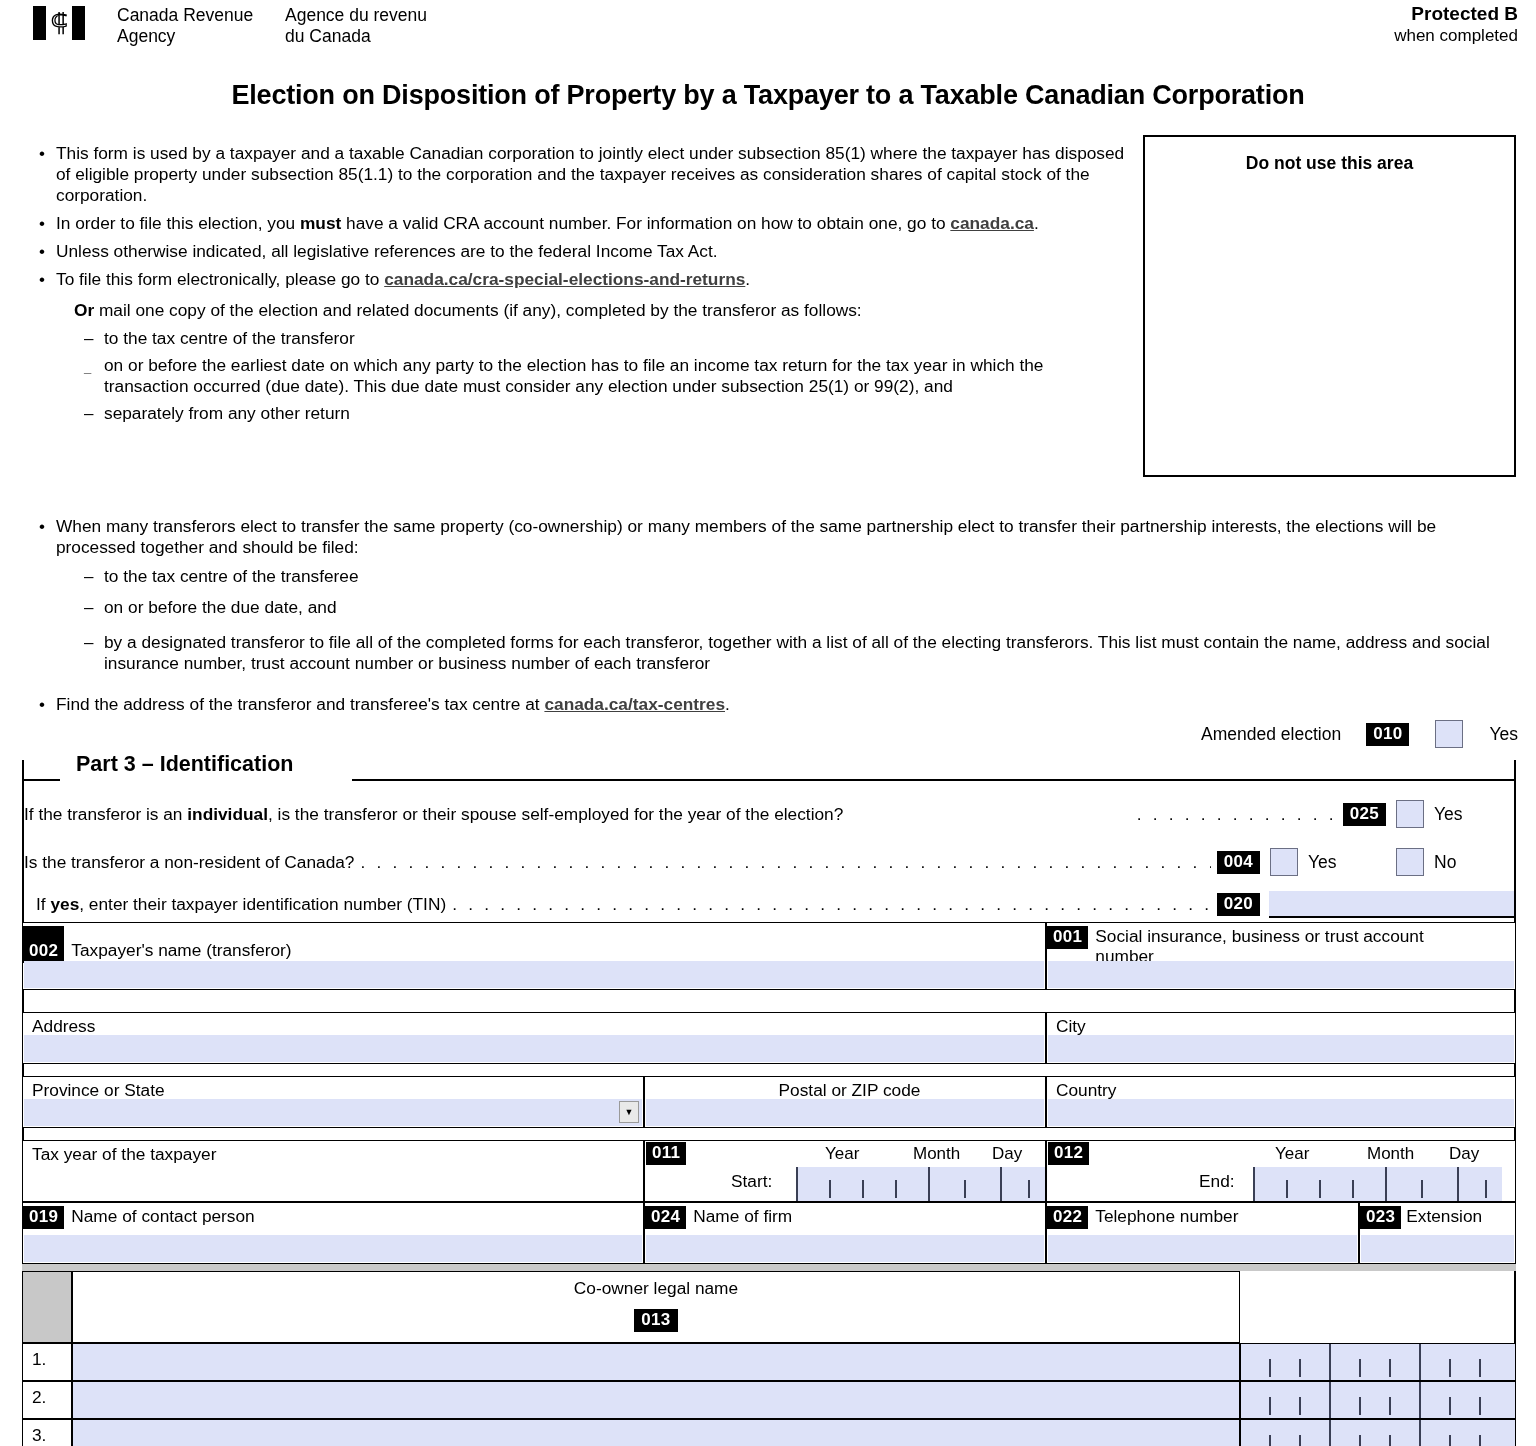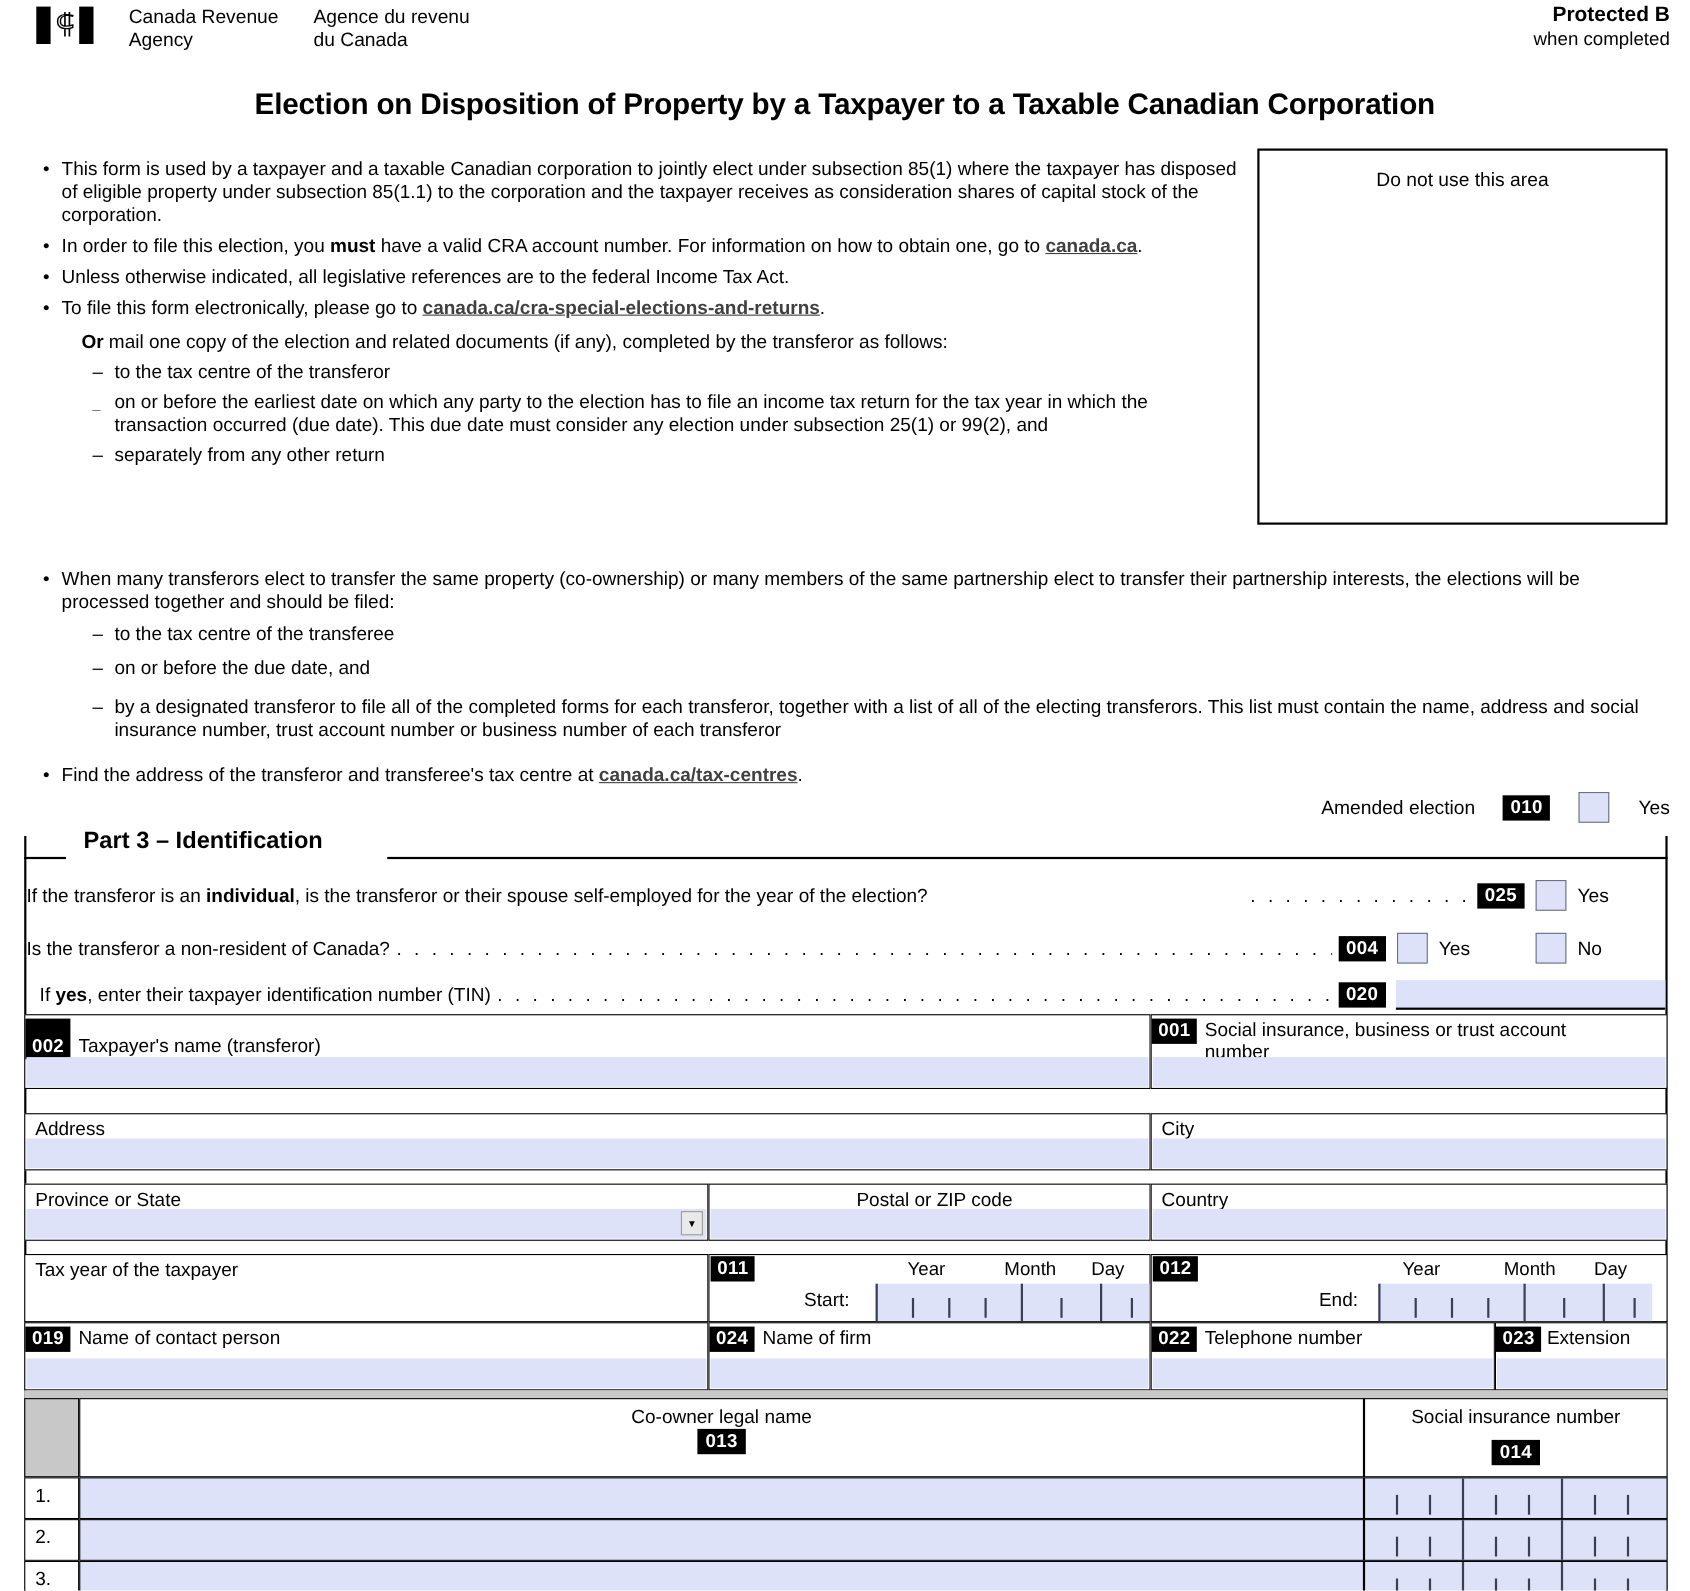--- a/index.html
+++ b/index.html
@@ -38,21 +38,21 @@
   .orline { margin-top:10px; margin-bottom:7px; padding-left:18px; }
   a.lnk, .lnk { color:#404040; font-weight:bold; text-decoration:underline; }
   b { font-weight:bold; }
 
   .intro2 { position:absolute; left:32px; top:516px; width:1480px; font-size:17.3px; line-height:21px; }
   .intro3 { position:absolute; left:32px; top:694px; width:1100px; font-size:17.3px; line-height:21px; }
 
   
   .dnu { position:absolute; left:1143px; top:135px; width:373px; height:342px;
          border:2px solid #000; background:#fff; }
-  .dnu .t { text-align:center; font-size:17.5px; font-weight:normal; margin-top:16px; }
+  .dnu .t { text-align:center; font-size:17.5px; font-weight:bold; margin-top:16px; }
 
   
   .amend { position:absolute; right:18px; top:720px; display:flex; align-items:center; gap:16px; }
   .amend .lb { font-size:17.5px; margin-right:9px; }
   .codebox { display:inline-block; background:#000; color:#fff; font-weight:bold;
              font-size:17px; padding:2px 7px 3px 7px; line-height:18px; letter-spacing:0.3px; }
   .cbx { width:28px; height:28px; background:#dde2f8; border:1px solid #6b6f84; margin:0 10px; }
   .ylabel { font-size:17.5px; }
 
   
@@ -329,28 +329,22 @@
       <span class="codebox" style="padding:2px 6px 3px 6px; margin-right:5px;">023</span><span>Extension</span>
     </div>
     <div class="inp"></div>
   </div>
 
   <div class="sepbar" style="left:22px; top:1264px; width:1494px; height:7px;"></div>
 
   <div class="cell graycol" style="left:22px; top:1271px; width:50px; height:72px;"></div>
   <div class="cell" style="left:72px; top:1271px; width:1168px; height:72px;">
     <div class="ctrlbl" style="margin-top:6px;">Co-owner legal name</div>
-    <div style="text-align:center; ">
+    <div style="text-align:center; margin-top:10px;">
       <span class="codebox">013</span>
-    </div>
-  </div>
-  <div class="cell" style="left:1240px; top:1271px; width:276px; height:72px;">
-    <div class="ctrlbl" style="margin-top:6px;">Social insurance number</div>
-    <div style="text-align:center; margin-top:10px;">
-      <span class="codebox">014</span>
     </div>
   </div>
 
   <div class="cell" style="left:22px; top:1343px; width:50px; height:38px;">
     <div class="rowno">1.</div>
   </div>
   <div class="cell" style="left:72px; top:1343px; width:1168px; height:38px; background:#dde2f8;"></div>
   <div class="cell" style="left:1240px; top:1343px; width:276px; height:38px; background:#dde2f8;">
     <div class="tick" style="left:28px;"></div>
     <div class="tick" style="left:58px;"></div>

